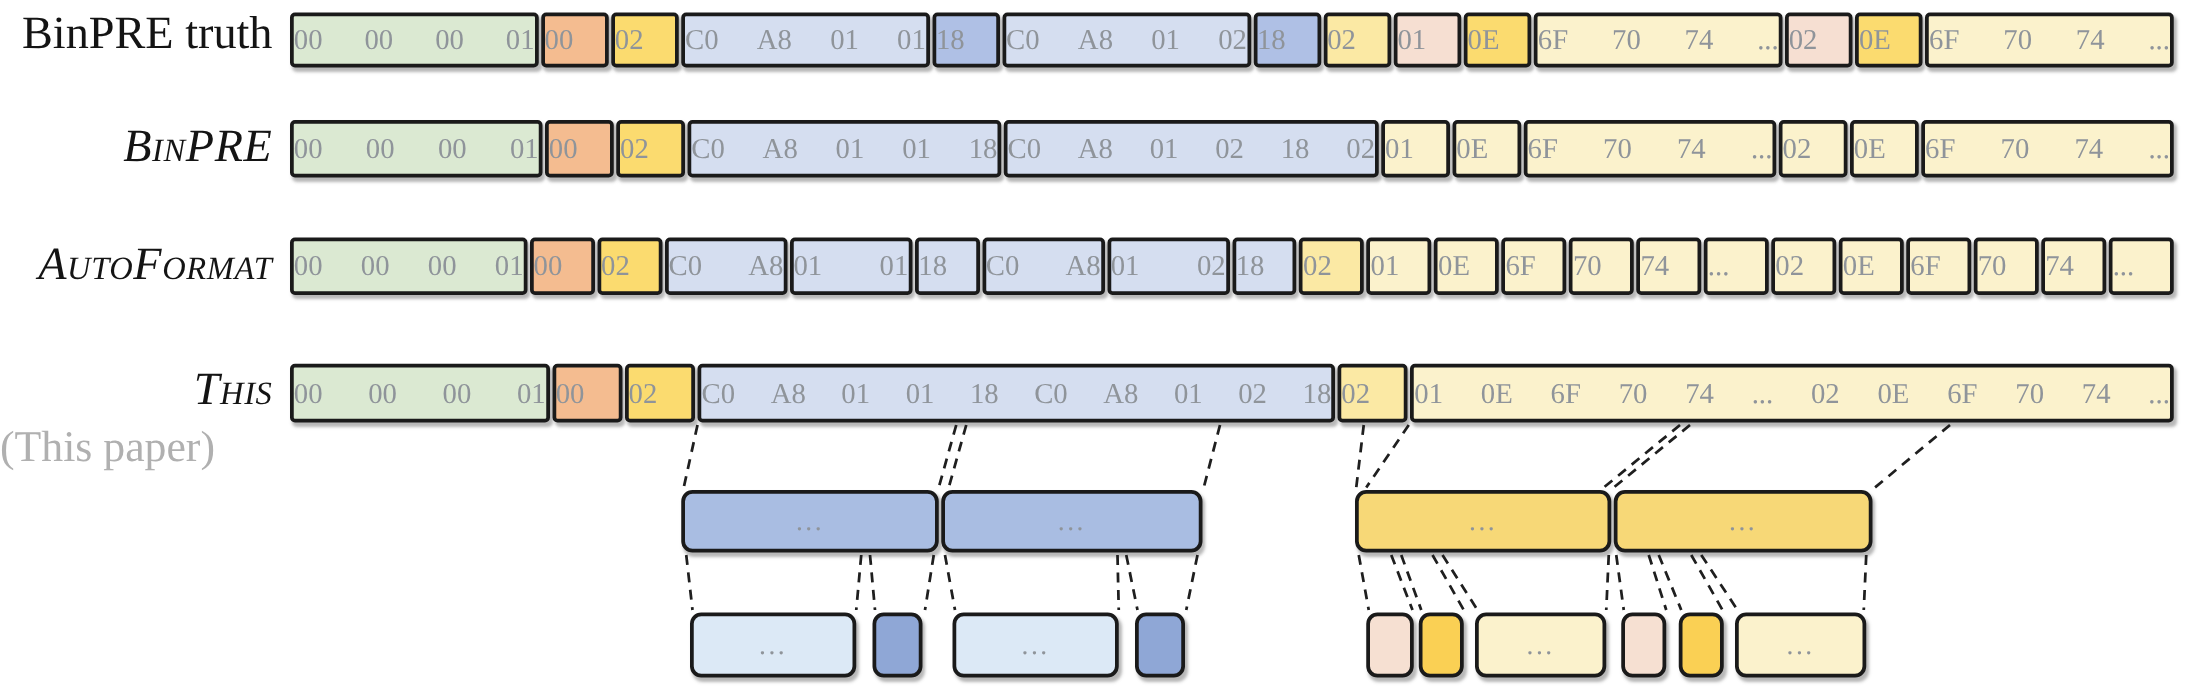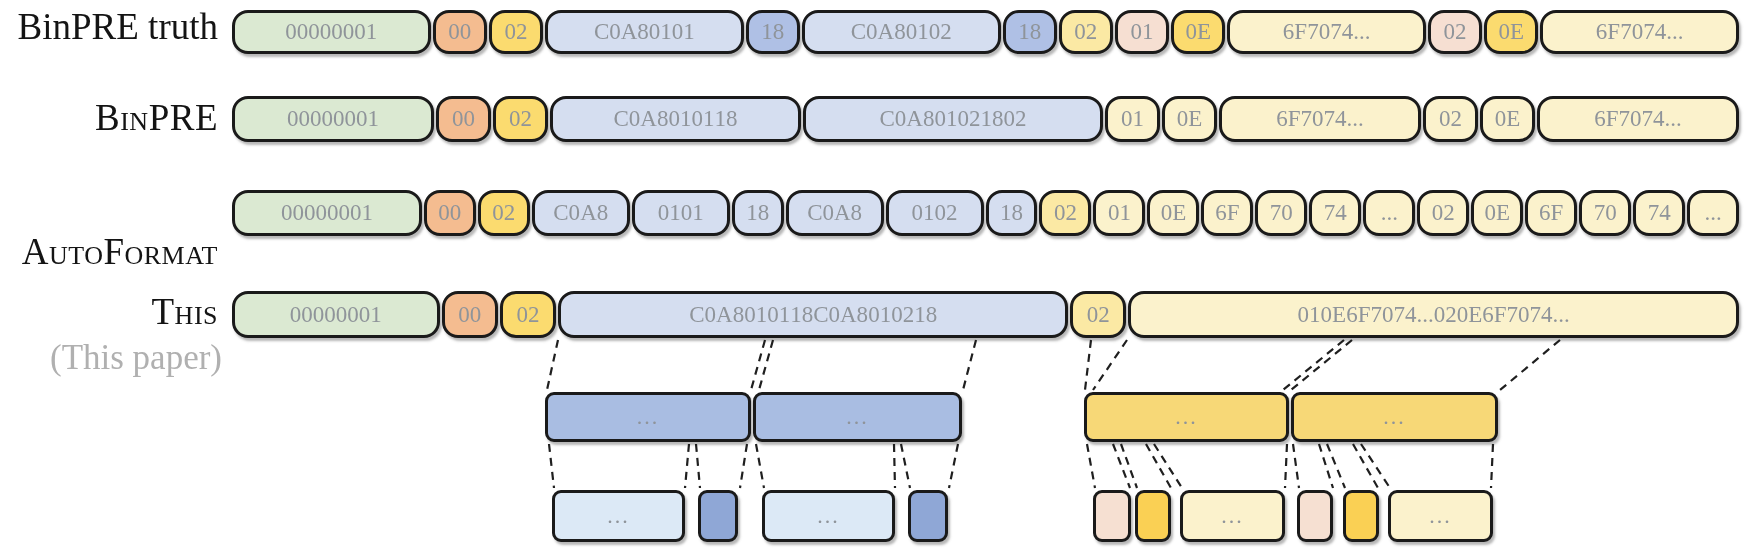--- a/index.html
+++ b/index.html
@@ -4,33 +4,33 @@
 <style>
   html,body{margin:0;padding:0;background:#ffffff;}
   .canvas{
     position:relative;width:1755px;height:558px;background:#ffffff;overflow:hidden;
     font-family:"Liberation Serif","DejaVu Serif",serif;
   }
   .row-label{
     position:absolute;left:0;width:218px;text-align:right;
     font-size:37px;color:#141414;line-height:1.05;white-space:nowrap;
   }
-  .row-label.sc{font-variant:small-caps;letter-spacing:.5px;}
+  .row-label.sc{font-variant:small-caps;letter-spacing:.5px;font-style:italic;}
   .row-sublabel{
-    position:absolute;left:0;width:222px;text-align:right;
+    position:absolute;left:0;width:222px;text-align:left;
     font-size:35px;color:#b0b0b0;line-height:1.05;white-space:nowrap;
   }
   .byte-row{
     position:absolute;left:232px;width:1507px;display:flex;gap:2px;
   }
   .fbox{
     flex-basis:0;min-width:0;box-sizing:border-box;
-    border:3px solid #1a1a1a;border-radius:16px;
+    border:3px solid #1a1a1a;border-radius:4px;
     box-shadow:2px 3px 2.5px rgba(95,95,95,.45);
-    display:flex;align-items:center;justify-content:center;
+    display:flex;align-items:center;justify-content:space-between;
     font-size:23px;color:#8f949a;overflow:hidden;
   }
   .fbox span{white-space:nowrap;}
   .hbox{
     position:absolute;box-sizing:border-box;
     border:3px solid #1a1a1a;border-radius:9px;
     box-shadow:2px 3px 2.5px rgba(95,95,95,.45);
     display:flex;align-items:center;justify-content:center;
     font-size:22px;color:#8f949a;letter-spacing:2px;
   }
@@ -148,21 +148,21 @@
         <div class="fbox" style="flex-grow: 1; background: rgb(251, 242, 204);">
           <span>0E</span>
         </div>
         <div class="fbox" style="flex-grow: 4; background: rgb(251, 242, 204);">
           <span>6F</span>
           <span>70</span>
           <span>74</span>
           <span>...</span>
         </div>
       </div>
-      <div class="row-label sc" style="top: 193px; margin-top: 40px;">AutoFormat</div>
+      <div class="row-label sc" style="top: 193px;">AutoFormat</div>
       <div class="byte-row" style="top: 190px; height: 46px;">
         <div class="fbox" style="flex-grow: 4; background: rgb(219, 233, 210);">
           <span>00</span>
           <span>00</span>
           <span>00</span>
           <span>01</span>
         </div>
         <div class="fbox" style="flex-grow: 1; background: rgb(244, 188, 144);">
           <span>00</span>
         </div>

